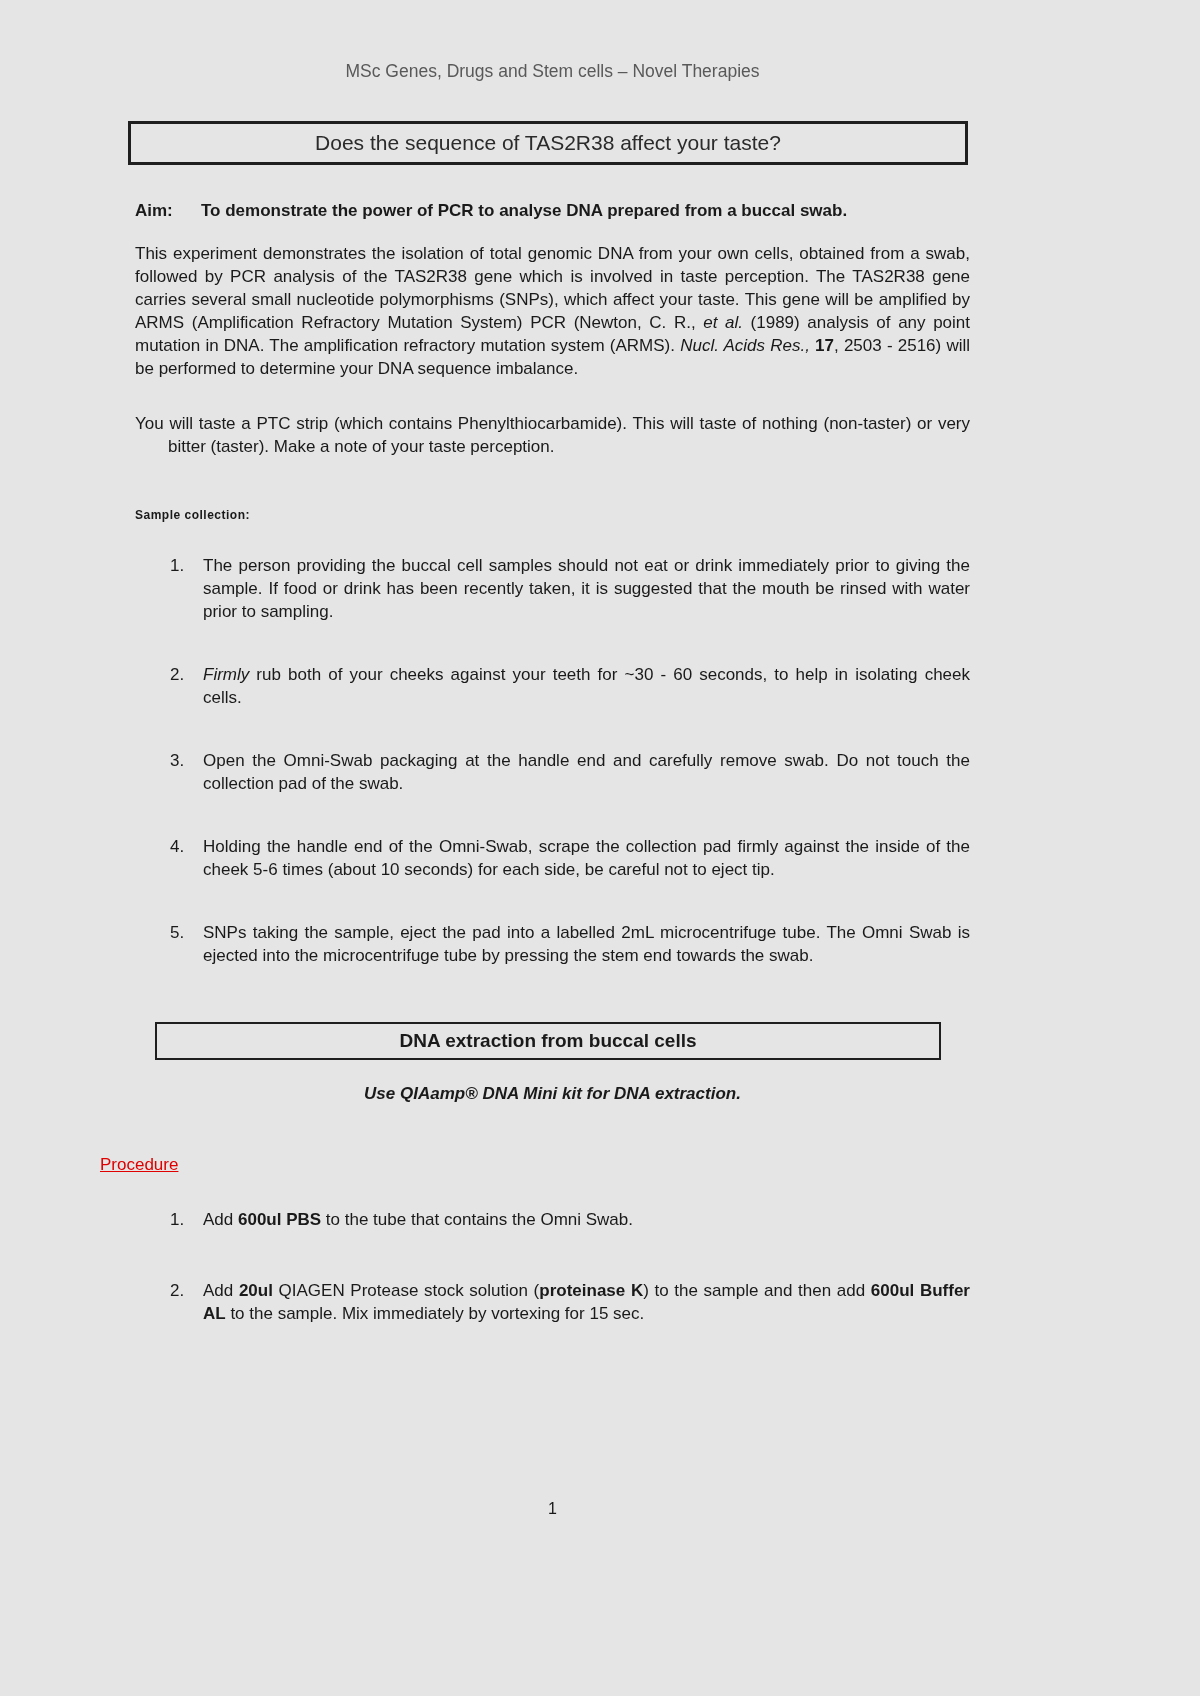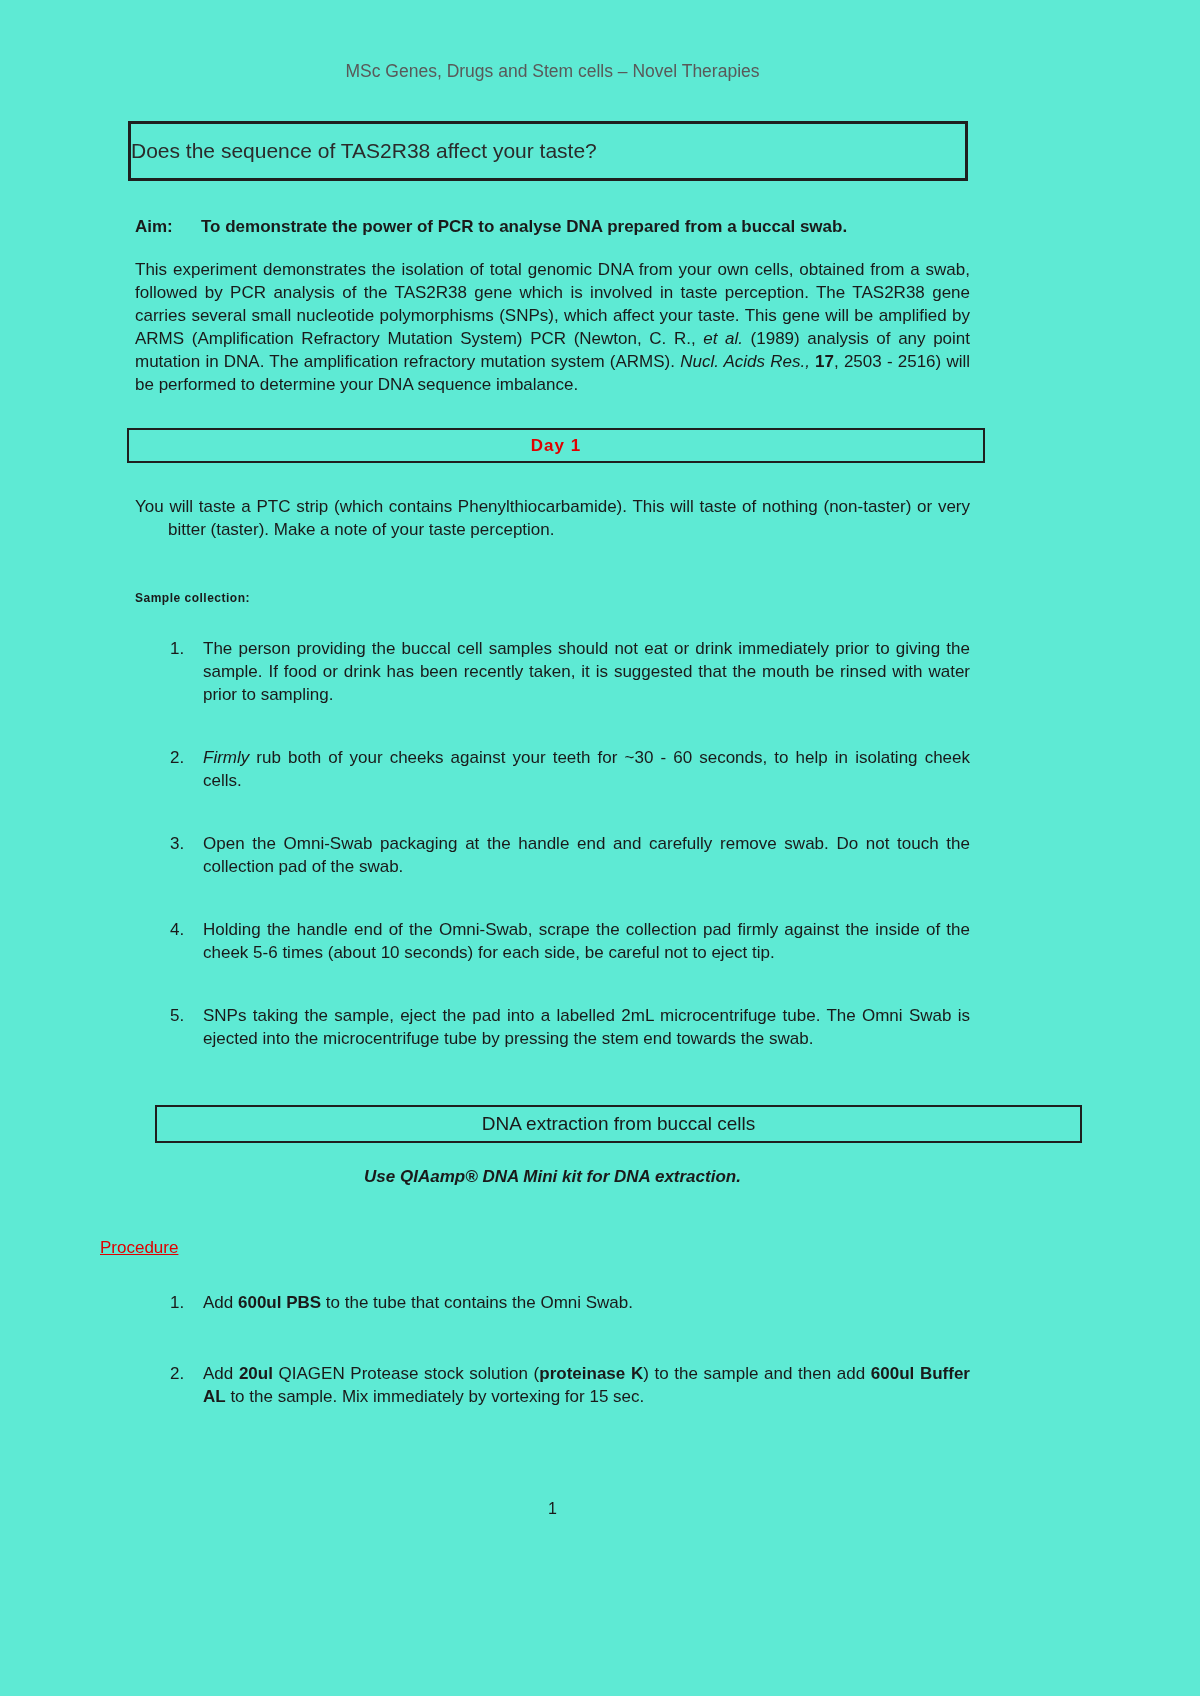--- a/index.html
+++ b/index.html
@@ -7,43 +7,43 @@
     --header_gray: #595959;
     --text_black: #1a1a1a;
   }
   * { box-sizing: border-box; }
   html, body { margin: 0; padding: 0; background: #ffffff; }
   .page {
     position: relative;
     width: 1200px;
     height: 1696px;
     margin: 0 auto;
-    background: #5eead4;
+    background: #e5e5e5;
     font-family: "Liberation Sans", "DejaVu Sans", sans-serif;
     font-size: 17px;
     line-height: 23px;
     color: var(--text_black);
     overflow: hidden;
   }
   .content { margin-left: 135px; width: 835px; }
 
   .doc-header {
     padding-top: 60px;
     text-align: center;
     color: var(--header_gray);
     font-size: 17.5px;
   }
 
   .title-box {
     margin-top: 38px;
     margin-left: -7px;
     width: 840px;
     border: 3px solid #1f1f1f;
-    padding: 14px 0;
-    text-align: left;
+    padding: 6px 0;
+    text-align: center;
     font-size: 21px;
     line-height: 26px;
     color: #2b2b2b;
   }
 
   .aim-line { margin-top: 34px; font-weight: bold; }
   .aim-label { display: inline-block; width: 66px; }
 
   .intro { margin-top: 20px; text-align: justify; }
 
@@ -77,25 +77,25 @@
   .num-item { display: flex; margin-top: 40px; }
   .num-item.first { margin-top: 26px; }
   .num-item.proc-first { margin-top: 32px; }
   .num-item.proc-next { margin-top: 48px; }
   .num { flex: 0 0 33px; margin-left: 35px; }
   .num-text { flex: 1; text-align: justify; }
 
   .dna-box {
     margin-top: 55px;
     margin-left: 20px;
-    width: 927px;
+    width: 786px;
     border: 2px solid #1f1f1f;
     padding: 5px 14px;
     text-align: center;
-    font-weight: normal;
+    font-weight: bold;
     font-size: 19px;
     line-height: 24px;
   }
 
   .kit-note {
     margin-top: 22px;
     font-weight: bold;
     font-style: italic;
     text-align: center;
   }
@@ -130,23 +130,20 @@
     <div class="title-box">
       <span>Does the sequence of TAS2R38 affect your taste?</span>
     </div>
 
     <div class="aim-line">
       <span class="aim-label">Aim:</span><span>To demonstrate the power of PCR to analyse DNA prepared from a buccal swab.</span>
     </div>
 
     <div class="intro"><span>This experiment demonstrates the isolation of total genomic DNA from your own cells, obtained from a swab, followed by PCR analysis of the TAS2R38 gene which is involved in taste perception. The TAS2R38 gene carries several small nucleotide polymorphisms (SNPs), which affect your taste. This gene will be amplified by ARMS (Amplification Refractory Mutation System) PCR (Newton, C. R., </span><span class="seg-i">et al.</span><span> (1989) analysis of any point mutation in DNA. The amplification refractory mutation system (ARMS). </span><span class="seg-i">Nucl. Acids Res., </span><span class="seg-b">17</span><span>, 2503 - 2516) will be performed to determine your DNA sequence imbalance.</span></div>
 
-    <div class="day1-box">
-      <span>Day 1</span>
-    </div>
 
     <div class="ptc">You will taste a PTC strip (which contains Phenylthiocarbamide).  This will taste of nothing (non-taster) or very bitter (taster).  Make a note of your taste perception.</div>
 
     <div class="section-heading">Sample collection:</div>
 
     <div>
       <div class="num-item first">
         <span class="num">1.</span>
         <span class="num-text"><span>The person providing the buccal cell samples should not eat or drink immediately prior to giving the sample. If food or drink has been recently taken, it is suggested that the mouth be rinsed with water prior to sampling.</span></span>
       </div>

